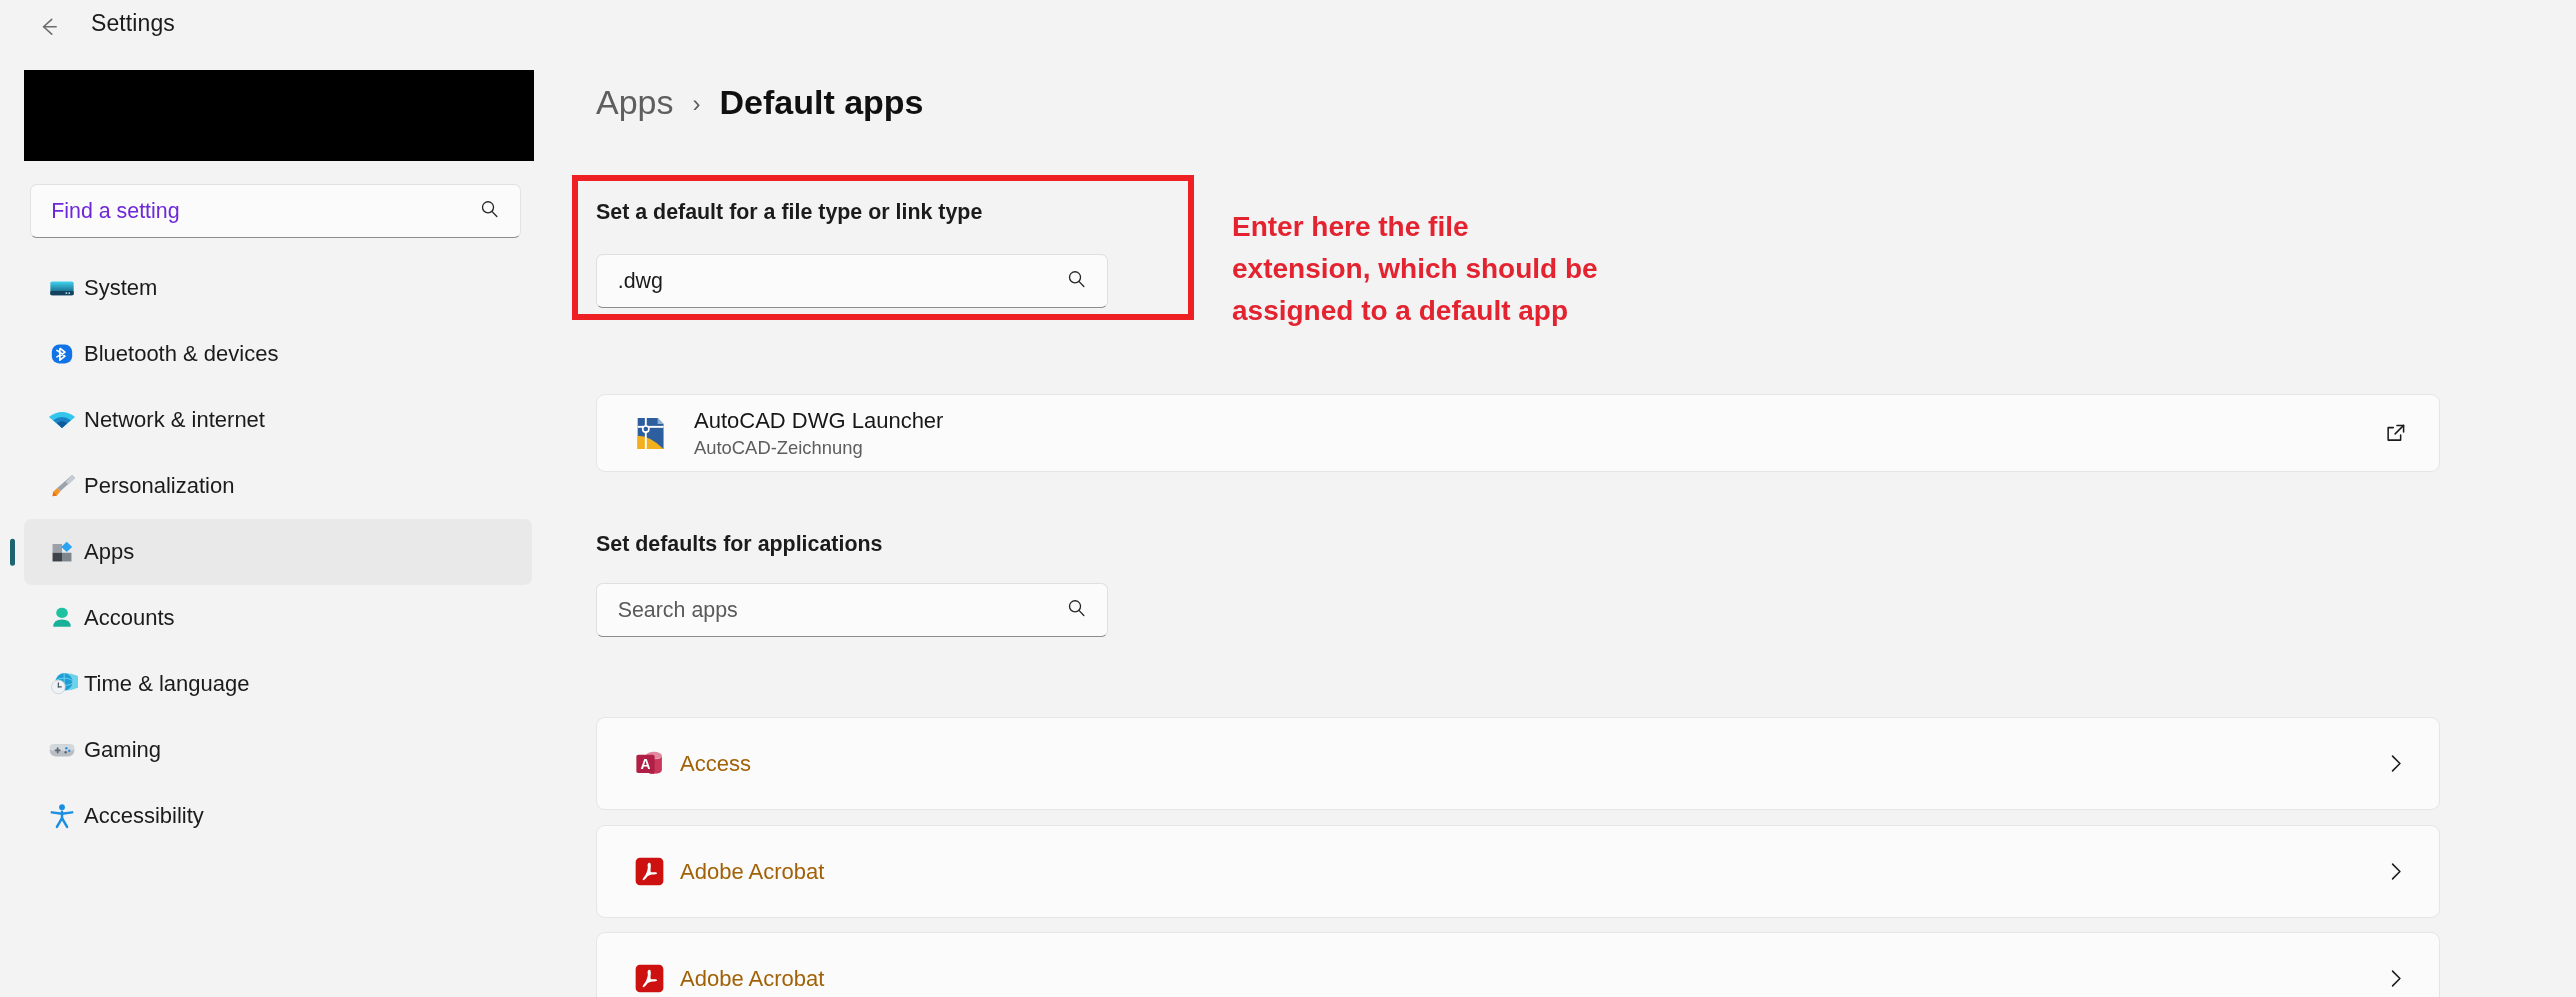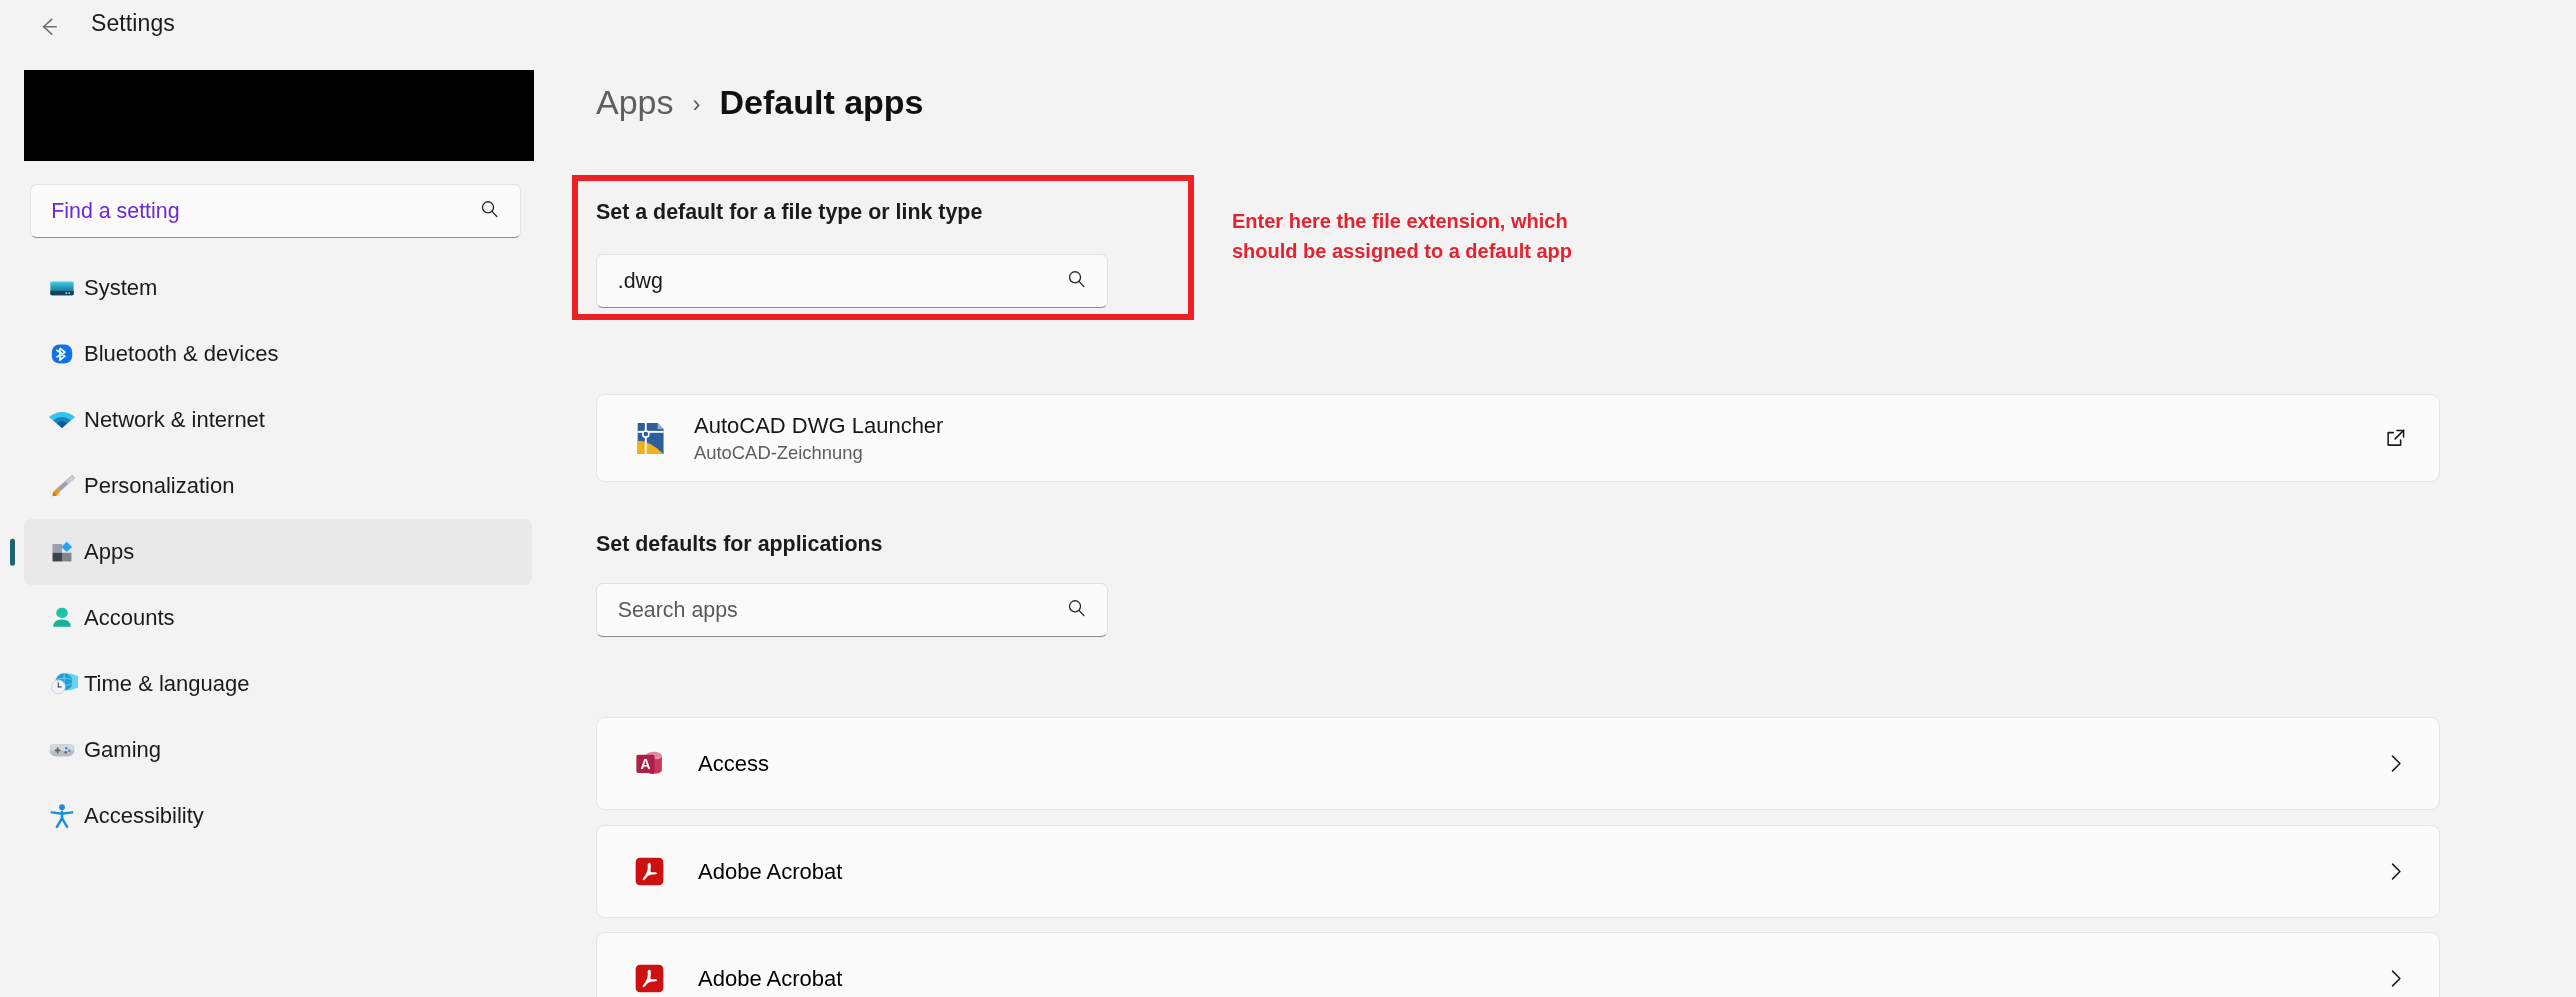--- a/index.html
+++ b/index.html
@@ -116,21 +116,21 @@
     position: absolute;
     left: 11px; top: 122px;
     width: 622px; height: 145px;
     border: 6.6px solid #ee2024;
     pointer-events: none;
   }
   .red-note {
     position: absolute;
     left: 671px; top: 153px;
     width: 369px;
-    font-size: 20px;
+    font-size: 28px;
     font-weight: bold;
     line-height: 1.5;
     color: #e42330;
   }
 
   .section-title {
     position: absolute;
     font-size: 21.4px;
     font-weight: bold;
     color: #1b1b1b;
@@ -162,36 +162,36 @@
   
   .card {
     position: absolute;
     left: 35px;
     width: 1844px;
     background: #fbfbfb;
     border: 0.7px solid #e5e5e5;
     border-radius: 8.9px;
     display: flex; align-items: center;
   }
-  .card-result { top: 341px; height: 88px; }
+  .card-result { top: 341px; height: 78px; }
   .card-app    { height: 93px; }
   .app-row-1 { top: 664px; }
   .app-row-2 { top: 772px; }
   .app-row-3 { top: 879px; }
 
   .card-icon {
     width: 38px; height: 38px;
     margin-left: 33px;
     flex: 0 0 auto;
     display: flex; align-items: center; justify-content: center;
   }
   .card-text { margin-left: 26px; display: flex; flex-direction: column; justify-content: center; }
   .card-title { font-size: 22px; color: #171717; line-height: 1.25; }
   .card-sub { font-size: 18.4px; color: #5d5d5d; margin-top: 3px; }
-  .card-title-only { font-size: 22px; color: #000000; margin-left: 30px; }
+  .card-title-only { font-size: 22px; color: #a16207; margin-left: 12px; }
   .card-action {
     position: absolute; right: 25px; top: 50%;
     transform: translateY(-50%);
     width: 38px; height: 38px;
     display: flex; align-items: center; justify-content: center;
   }
 </style>
 </head>
 <body>
 

